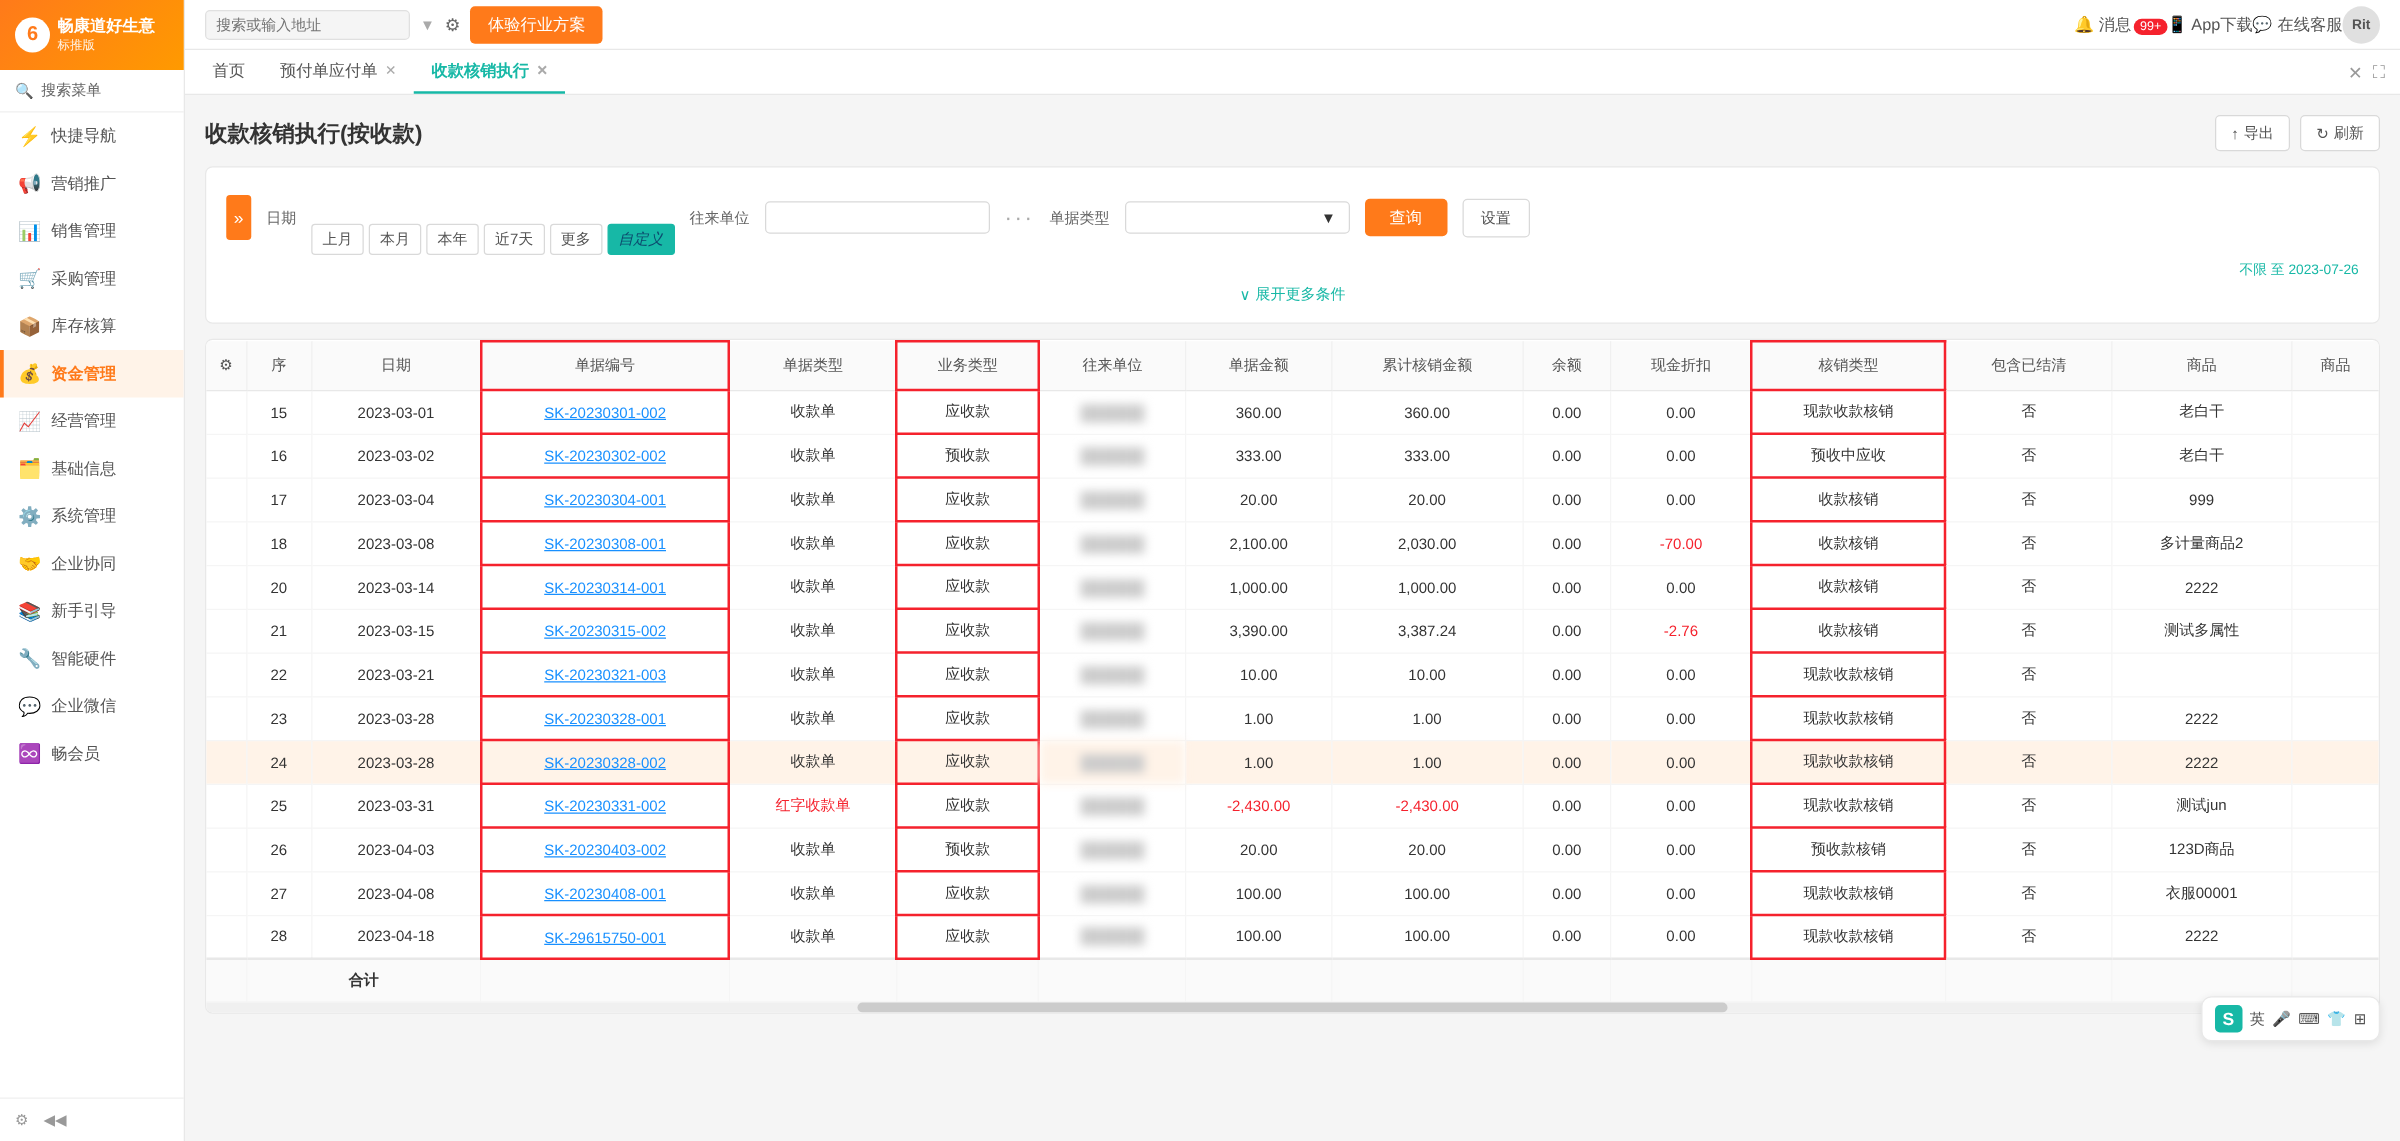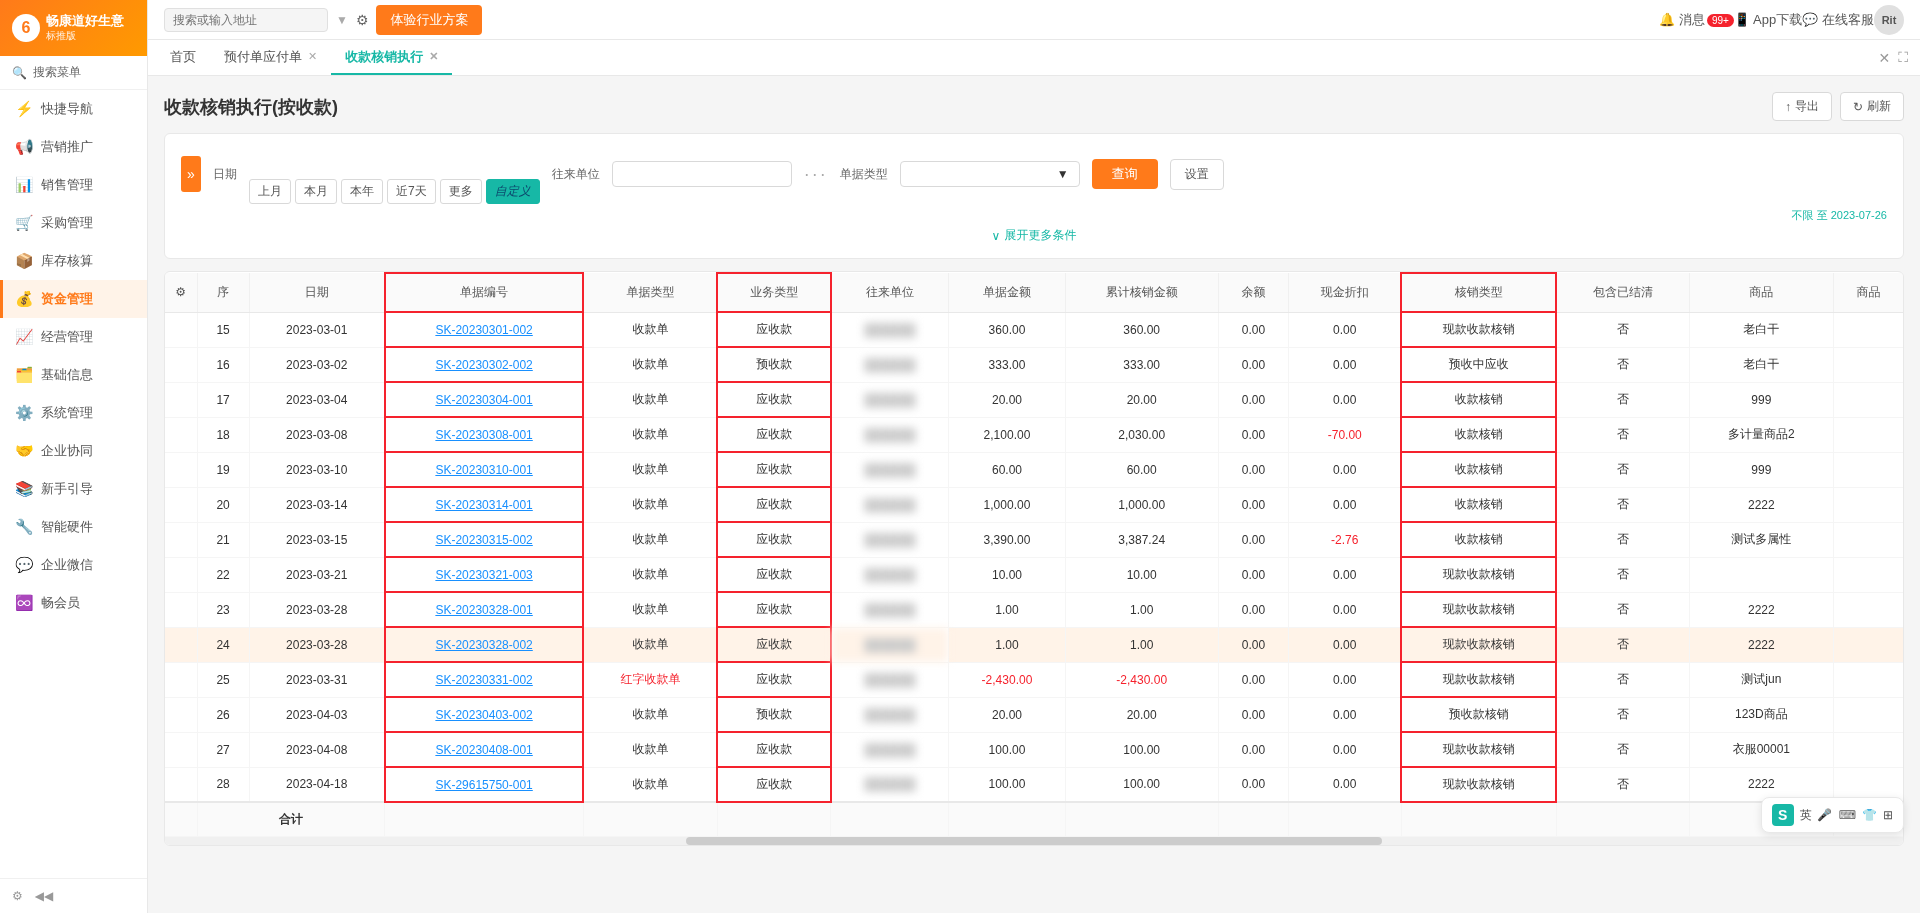--- a/index.html
+++ b/index.html
@@ -564,37 +564,20 @@
               <td>2,030.00</td>
               <td>0.00</td>
               <td class="text-red">-70.00</td>
               <td class="col-highlight">收款核销</td>
               <td>否</td>
               <td>多计量商品2</td>
               <td></td>
             </tr>
             <tr>
               <td></td>
-              <td>19</td>
-              <td>2023-03-10</td>
-              <td class="col-highlight link-blue">SK-20230310-001</td>
-              <td>收款单</td>
-              <td class="col-highlight">应收款</td>
-              <td class="blur-cell">██████</td>
-              <td>60.00</td>
-              <td>60.00</td>
-              <td>0.00</td>
-              <td>0.00</td>
-              <td class="col-highlight">收款核销</td>
-              <td>否</td>
-              <td>999</td>
-              <td></td>
-            </tr>
-            <tr>
-              <td></td>
               <td>20</td>
               <td>2023-03-14</td>
               <td class="col-highlight link-blue">SK-20230314-001</td>
               <td>收款单</td>
               <td class="col-highlight">应收款</td>
               <td class="blur-cell">██████</td>
               <td>1,000.00</td>
               <td>1,000.00</td>
               <td>0.00</td>
               <td>0.00</td>

